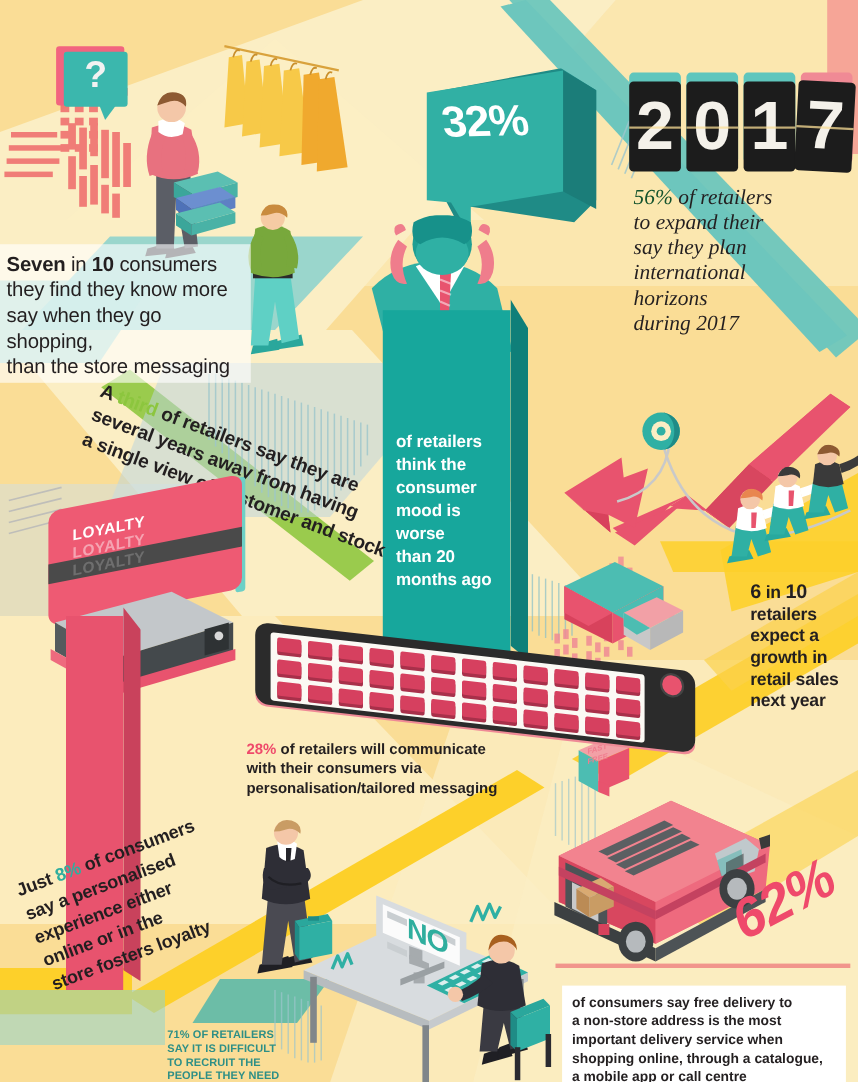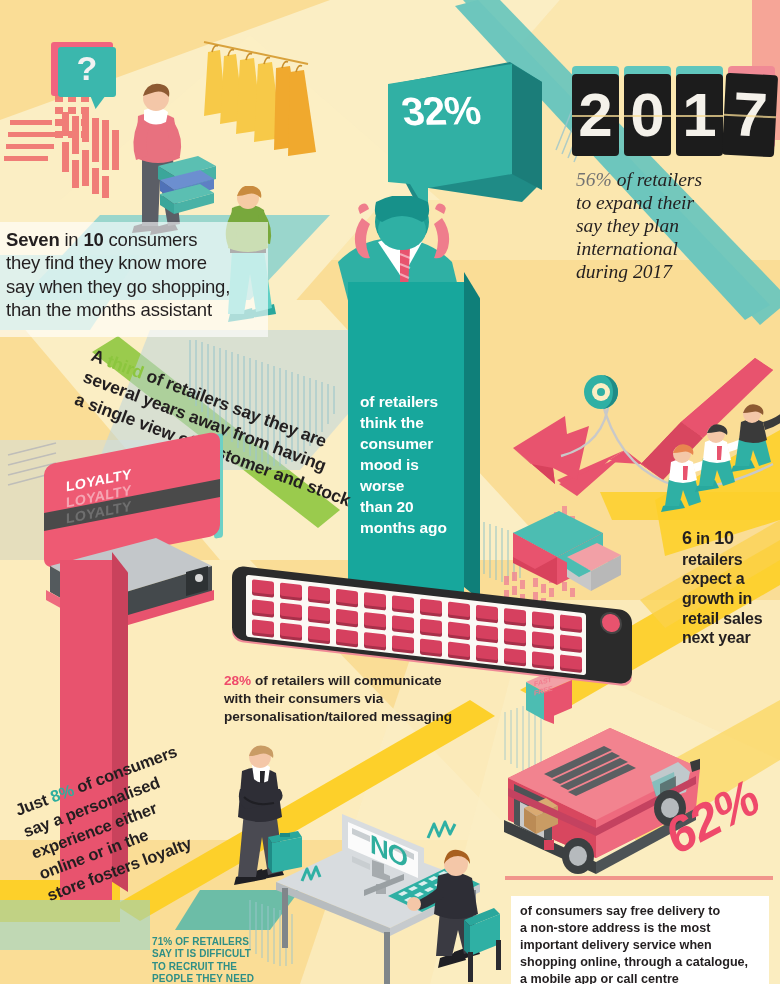--- a/index.html
+++ b/index.html
@@ -18,33 +18,33 @@
   .abs { position: absolute; }
   .nosel { user-select: none; }
 
   
   .bg-layer { position:absolute; inset:0; overflow:hidden; }
 
   
   .txt { position:absolute; line-height:1.18; color:#231f20; }
 
   .seven-box {
-    left:0px; top:222px; width:268px; padding:6px 8px 16px 6px;
+    left:0px; top:222px; width:228px; padding:6px 8px 4px 6px;
     background: rgba(255,255,255,0.62);
     font-size:18.5px; line-height:1.26; letter-spacing:-0.2px;
   }
   .seven-box b { font-weight:700; }
 
   .y2017-sub {
     left:576px; top:168px; width:200px;
     font-family:"Liberation Serif", serif;
     font-style:italic; font-size:19.5px; line-height:1.18;
     color:#231f20;
   }
-  .y2017-sub .pct { color:#737373; font-weight:400; }
+  .y2017-sub .pct { color:#14532d; font-weight:400; }
 
   .third-txt {
     left:96px; top:344px; width:330px;
     font-size:17.5px; line-height:1.34; font-weight:600;
     transform: rotate(20.5deg); transform-origin: 0 0;
     letter-spacing:-0.2px;
   }
   .third-txt .hl { color:#8cc63e; font-weight:600; }
 
   .col-txt {
@@ -534,30 +534,31 @@
   <div class="flipcard" style="left:152px;width:52px;transform:rotate(3deg);">7</div>
 </div>
 
 <div class="txt y2017-sub nosel">
   <div>
     <span class="pct">56%</span><span> of retailers</span>
   </div>
   <div>to expand their</div>
   <div>say they plan</div>
   <div>international</div>
+  <div>horizons</div>
   <div>during 2017</div>
 </div>
 
 <div class="txt seven-box nosel">
   <div>
     <b>Seven</b><span> in </span><b>10</b><span> consumers</span>
   </div>
   <div>they find they know more</div>
   <div>say when they go shopping,</div>
-  <div>than the months assistant</div>
+  <div>than the store messaging</div>
 </div>
 
 <div class="txt third-txt nosel">
   <div>
     <span>A </span><span class="hl">third</span><span> of retailers say they are</span>
   </div>
   <div>several years away from having</div>
   <div>a single view of customer and stock</div>
 </div>
 

